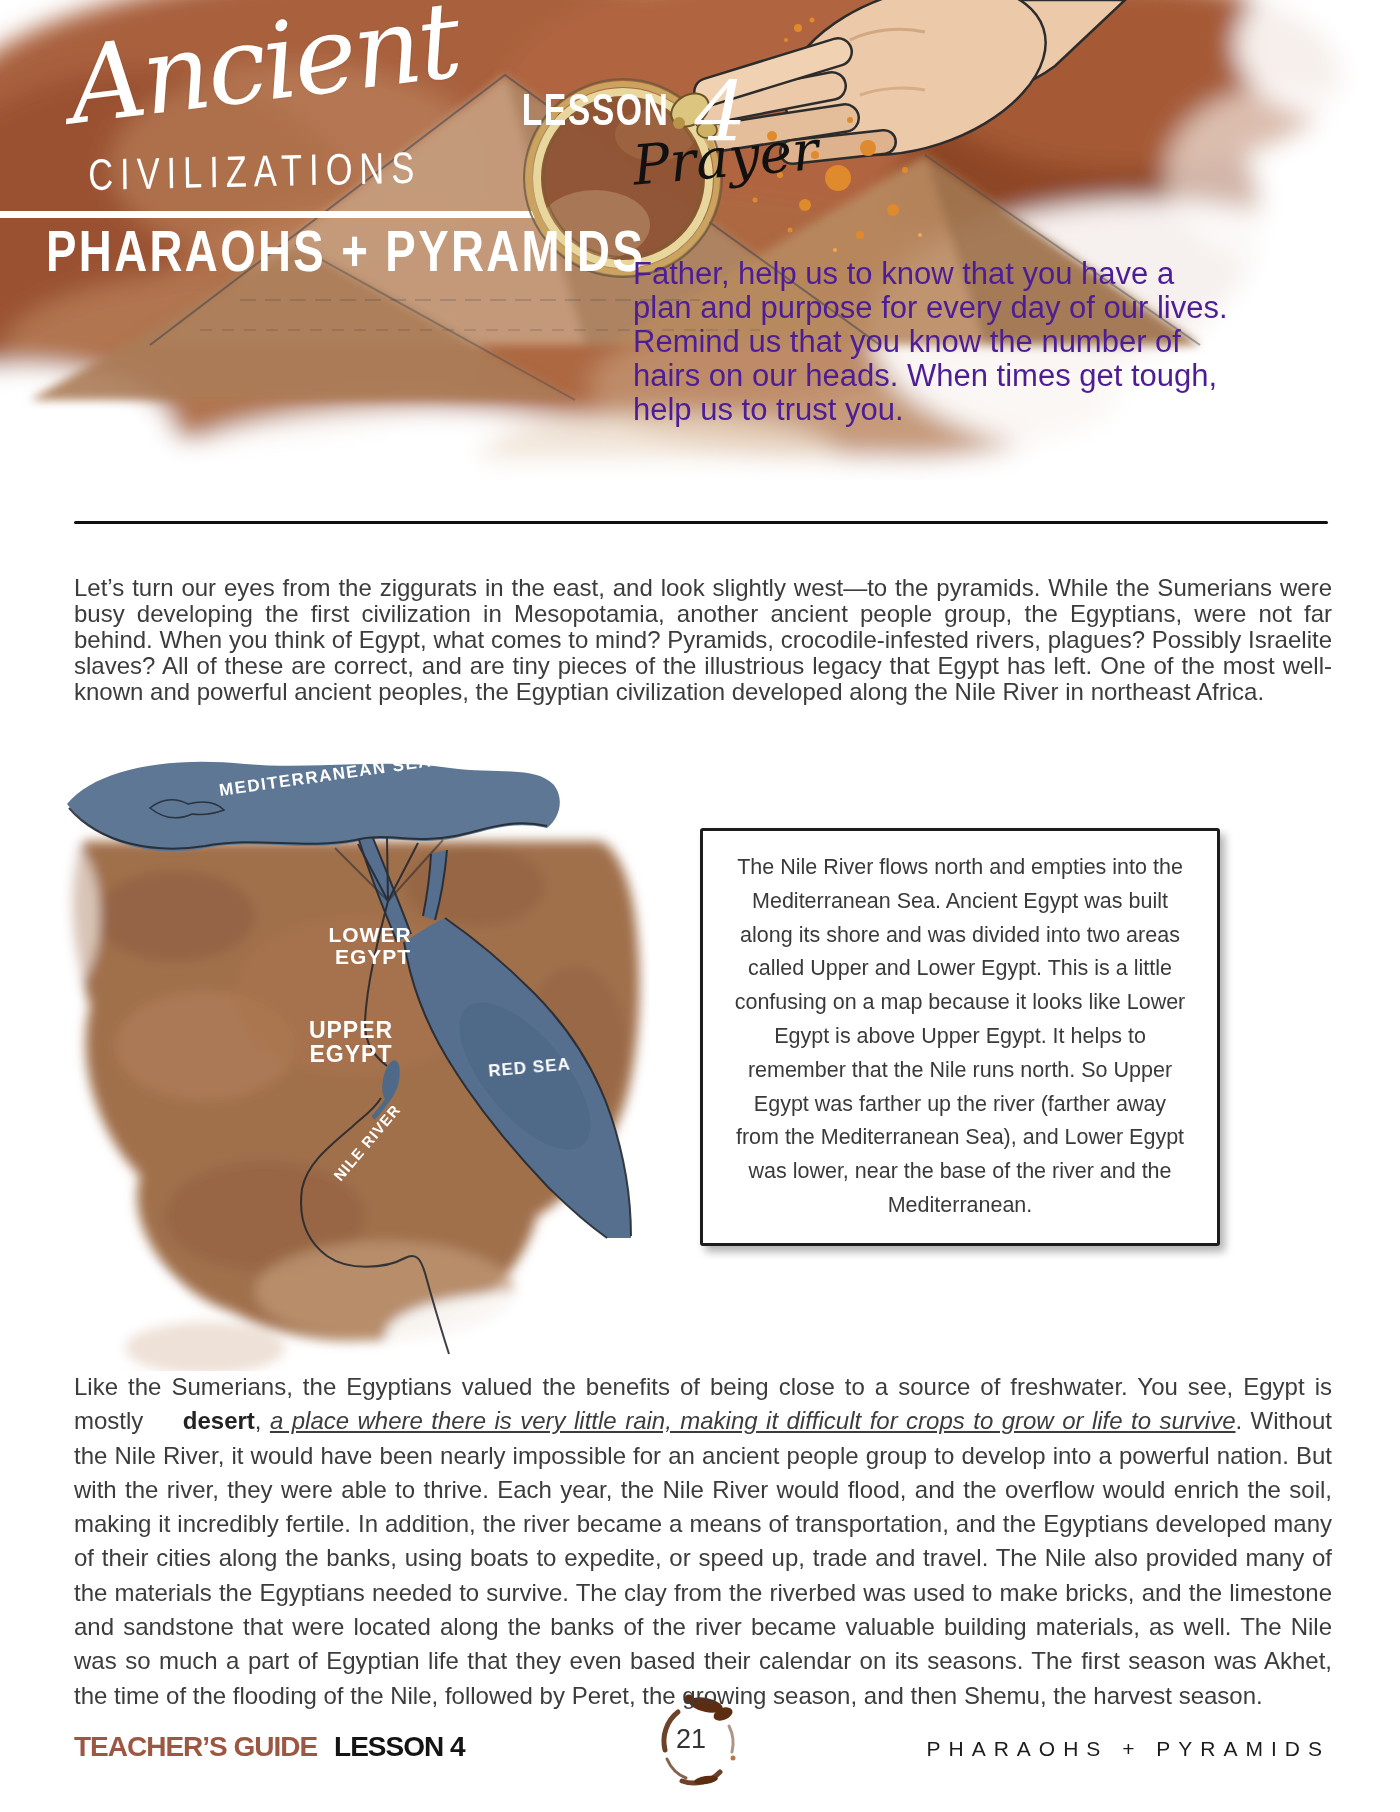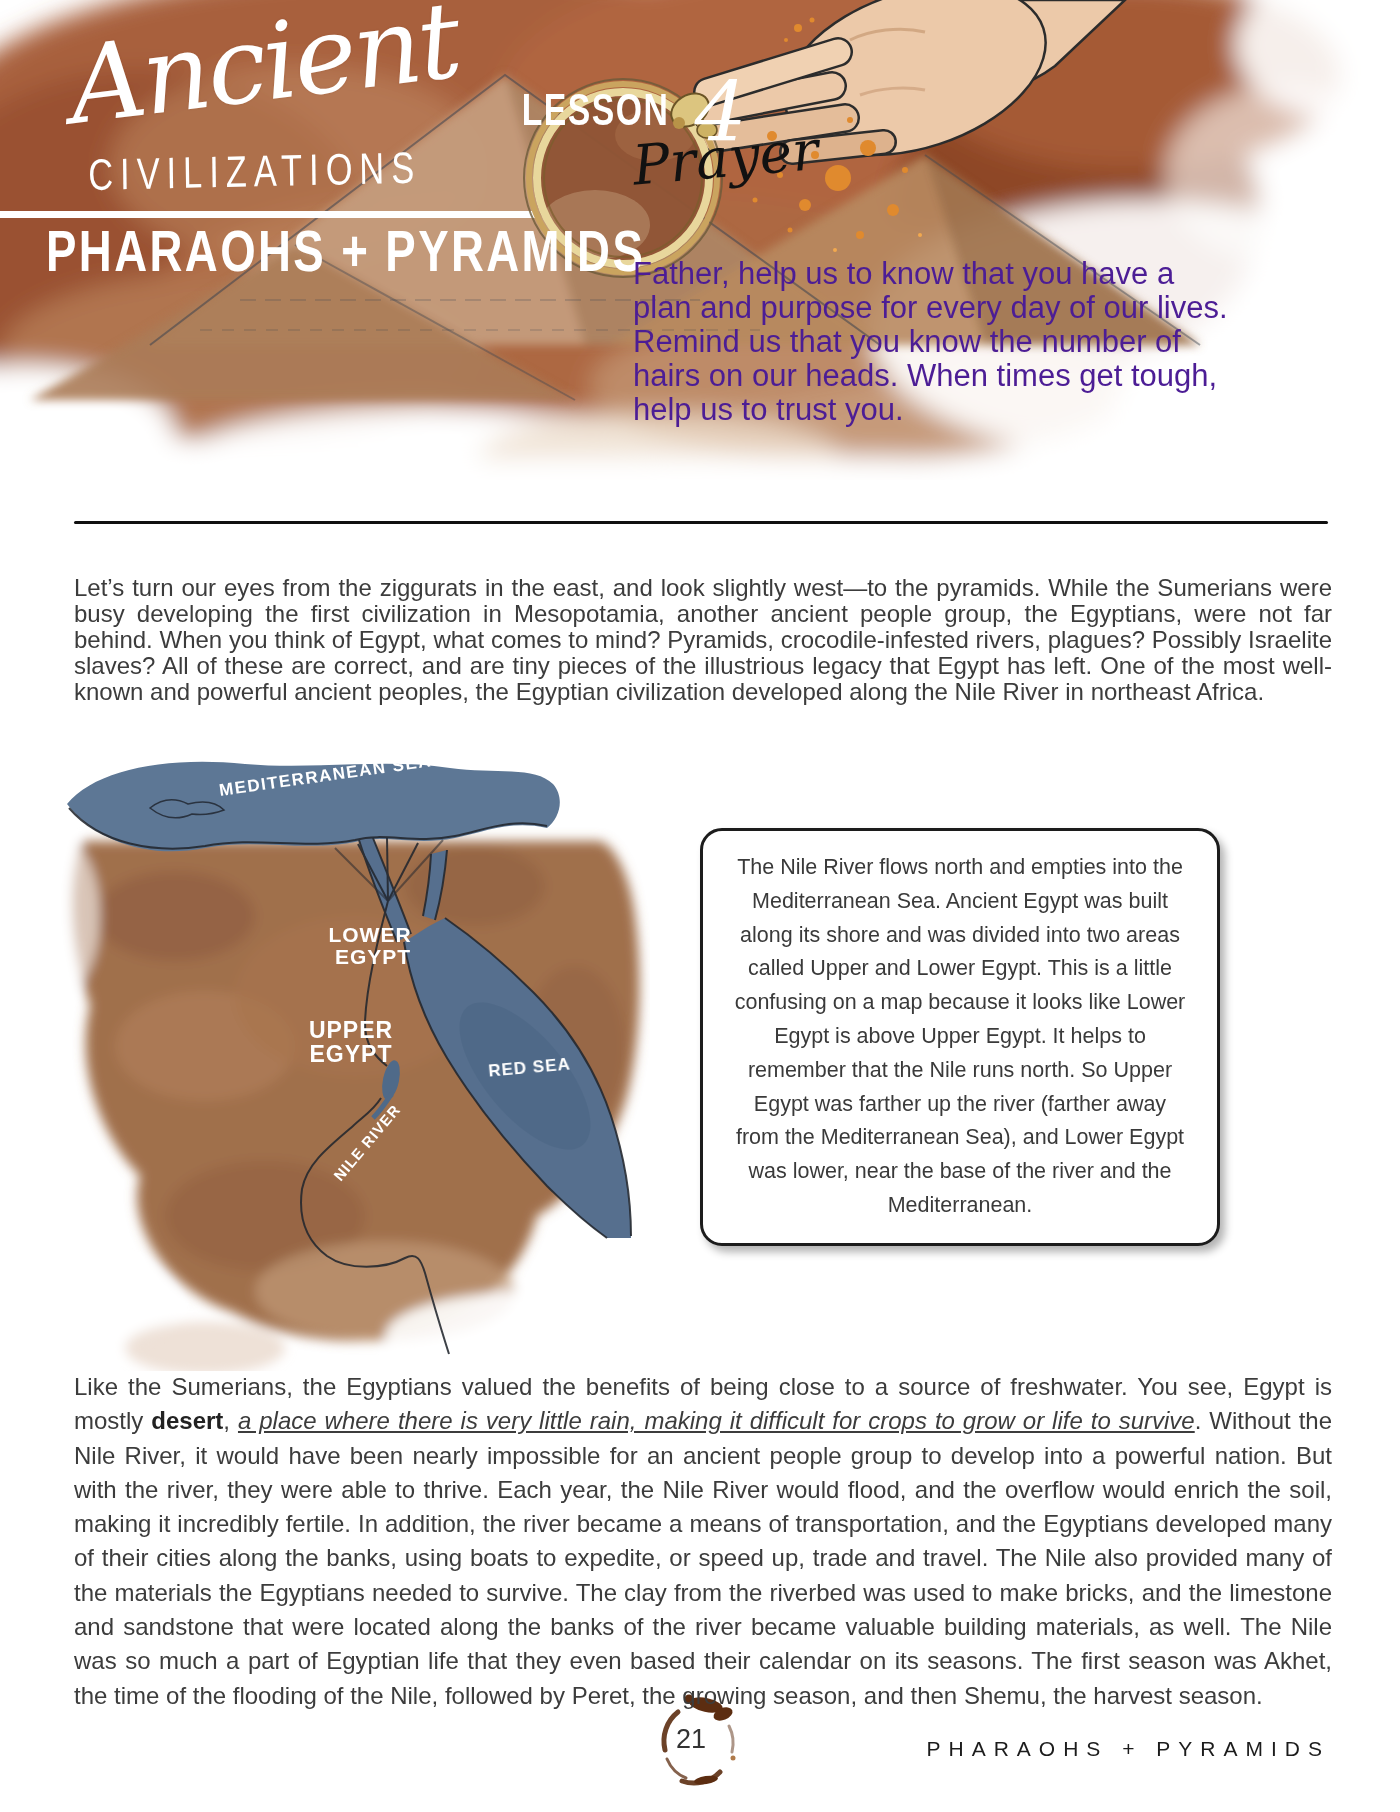--- a/index.html
+++ b/index.html
@@ -23,26 +23,26 @@
        margin-top:-12px;line-height:1;}
   .prayer-heading{left:630px;top:134px;font-family:"DejaVu Serif",serif;font-style:italic;
        font-size:55px;color:#111;transform:rotate(-5deg);transform-origin:left top;z-index:3;}
   .prayer-text{left:633px;top:226px;width:600px;font-size:31px;line-height:34px;color:#4c1d95;z-index:3;}
   
   .divider{left:74px;top:521px;width:1254px;height:3px;background:#101010;border-radius:2px;z-index:1;}
   .intro-paragraph{left:74px;top:551px;width:1258px;font-size:24px;line-height:26px;
        text-align:justify;color:#3c3c3c;z-index:1;}
   .map-wrap{left:55px;top:746px;width:595px;height:625px;z-index:1;}
   .callout{left:700px;top:828px;width:520px;min-height:398px;box-sizing:border-box;
-       border:3px solid #1c1c1c;border-radius:22px;background:#fff;
+       border:3px solid #1c1c1c;border-radius:3px;background:#fff;
        padding:20px 28px;text-align:center;font-size:21.5px;line-height:33.8px;color:#3a3a3a;
        box-shadow:5px 6px 8px rgba(0,0,0,.30);z-index:2;}
   .body-paragraph{left:74px;top:1346px;width:1258px;font-size:24px;line-height:34.3px;
        text-align:justify;color:#3c3c3c;z-index:2;}
-  .body-paragraph strong{font-weight:700;color:#222;}
+  .body-paragraph strong{font-weight:700;color:#222;margin-left:31px;}
   .body-paragraph em{font-style:italic;text-decoration:underline;}
   
   .footer-left{left:74px;top:1731px;font-size:28px;font-weight:700;letter-spacing:-1px;
        white-space:nowrap;z-index:2;}
   .footer-left .tg{color:#9b5741;}
   .footer-left .l4{color:#141414;margin-left:10px;}
   .coffee-ring{left:652px;top:1692px;z-index:1;}
   .page-number{left:656px;top:1724px;width:70px;text-align:center;font-size:27px;color:#333;z-index:2;}
   .footer-right{right:70px;top:1737px;font-size:21px;letter-spacing:8px;color:#1c1c1c;
        white-space:nowrap;z-index:2;}
@@ -232,20 +232,24 @@
       <text x="296" y="316" font-size="23" text-anchor="middle" letter-spacing="1">EGYPT</text>
       <text x="475" y="327" font-size="17" text-anchor="middle" letter-spacing="1" transform="rotate(-5 475 327)">RED SEA</text>
       <text x="316" y="400" font-size="15" text-anchor="middle" letter-spacing="1" transform="rotate(-50 316 400)">NILE RIVER</text>
     </g>
   </svg>
 
   <aside class="abs callout">The Nile River flows north and empties into the Mediterranean Sea. Ancient Egypt was built along its shore and was divided into two areas called Upper and Lower Egypt. This is a little confusing on a map because it looks like Lower Egypt is above Upper Egypt. It helps to remember that the Nile runs north. So Upper Egypt was farther up the river (farther away from the Mediterranean Sea), and Lower Egypt was lower, near the base of the river and the Mediterranean.</aside>
 
   <p class="abs body-paragraph"><span>Like the Sumerians, the Egyptians valued the benefits of being close to a source of freshwater. You see, Egypt is mostly </span><strong>desert</strong><span>, </span><em>a place where there is very little rain, making it difficult for crops to grow or life to survive</em><span>. Without the Nile River, it would have been nearly impossible for an ancient people group to develop into a powerful nation. But with the river, they were able to thrive. Each year, the Nile River would flood, and the overflow would enrich the soil, making it incredibly fertile. In addition, the river became a means of transportation, and the Egyptians developed many of their cities along the banks, using boats to expedite, or speed up, trade and travel. The Nile also provided many of the materials the Egyptians needed to survive. The clay from the riverbed was used to make bricks, and the limestone and sandstone that were located along the banks of the river became valuable building materials, as well. The Nile was so much a part of Egyptian life that they even based their calendar on its seasons. The first season was Akhet, the time of the flooding of the Nile, followed by Peret, the growing season, and then Shemu, the harvest season.</span></p>
 
+  <div class="abs footer-left">
+    <span class="tg">TEACHER’S GUIDE</span>
+    <span class="l4">LESSON 4</span>
+  </div>
 
   <svg class="abs coffee-ring" width="100" height="100" viewBox="0 0 100 100">
     <g stroke="#5c2d11" fill="none" stroke-linecap="round">
       <path d="M26,20 A34,36 0 0 0 13,58" stroke-width="5" opacity=".9"></path>
       <path d="M15,67 A34,36 0 0 0 34,86" stroke-width="3" opacity=".75"></path>
       <path d="M30,89 A36,36 0 0 0 68,80" stroke-width="5" opacity=".9"></path>
       <path d="M77,34 A34,36 0 0 1 80,60" stroke-width="3" opacity=".5"></path>
     </g>
     <g fill="#5c2d11">
       <ellipse cx="54" cy="13" rx="17" ry="7" transform="rotate(12 54 13)"></ellipse>

